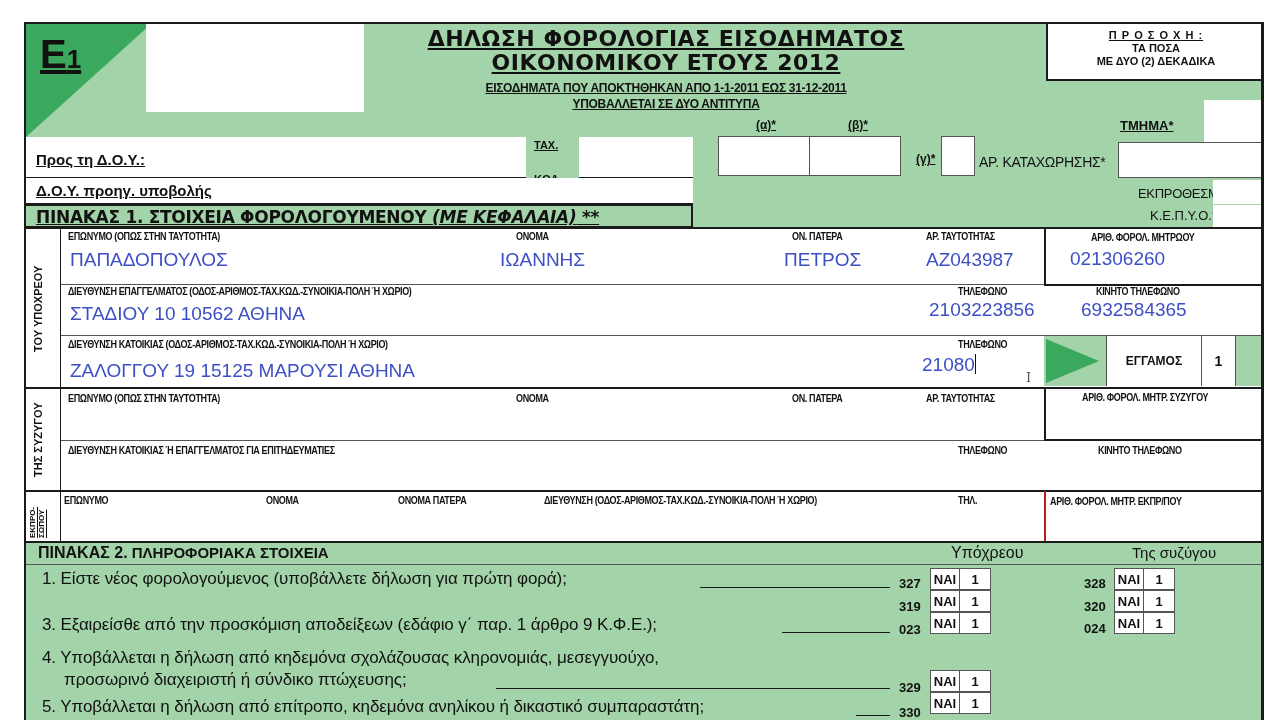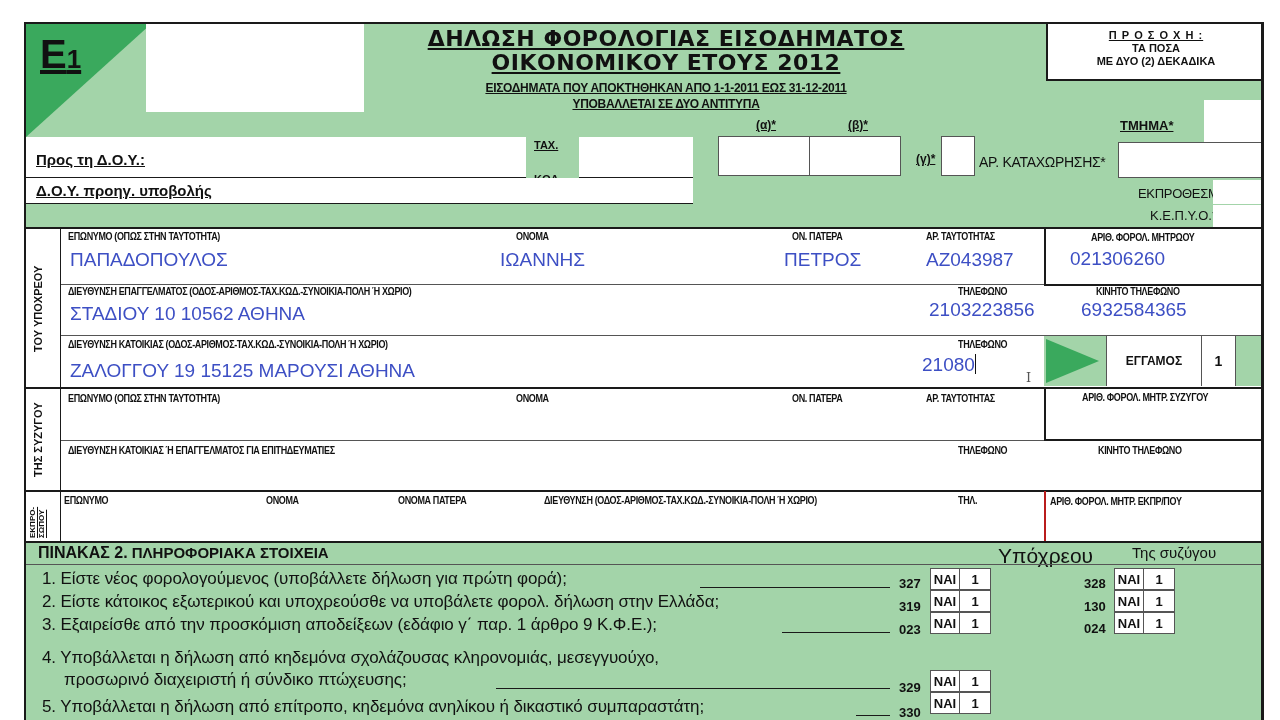--- a/index.html
+++ b/index.html
@@ -70,20 +70,23 @@
   <span class="abs" style="left:953px;top:130px;font-size:14px;letter-spacing:-0.3px;">ΑΡ. ΚΑΤΑΧΩΡΗΣΗΣ*</span>
   <div class="abs white" style="left:1092px;top:118px;width:146px;height:36px;border:1px solid #555;box-sizing:border-box;"></div>
 
   <span class="abs b" style="left:1094px;top:94px;font-size:13px;">ΤΜΗΜΑ*</span>
   <div class="abs white" style="left:1178px;top:76px;width:60px;height:42px;"></div>
   <span class="abs" style="left:1112px;top:162px;font-size:13px;letter-spacing:-0.3px;">ΕΚΠΡΟΘΕΣΜΗ*</span>
   <div class="abs white" style="left:1187px;top:156px;width:51px;height:24px;"></div>
   <span class="abs" style="left:1124px;top:184px;font-size:13px;">Κ.Ε.Π.Υ.Ο.*</span>
   <div class="abs white" style="left:1187px;top:181px;width:51px;height:22px;"></div>
 
+  <div class="abs" style="left:0;top:180px;width:667px;height:24px;border:2px solid #1a1a1a;border-left:none;box-sizing:border-box;">
+    <span class="abs b" style="left:10px;top:1px;font-size:17px;font-family:'DejaVu Sans',sans-serif;white-space:nowrap;letter-spacing:-0.3px;"><span>ΠΙΝΑΚΑΣ 1. ΣΤΟΙΧΕΙΑ ΦΟΡΟΛΟΓΟΥΜΕΝΟΥ </span><i>(ΜΕ ΚΕΦΑΛΑΙΑ)</i><span> **</span></span>
+  </div>
   <div class="abs line" style="left:0;top:203px;width:1240px;height:2px;"></div>
 
   <div class="abs white" style="left:0;top:205px;width:1240px;height:313px;"></div>
   <div class="abs line" style="left:34px;top:205px;width:1px;height:313px;"></div>
 
   <div class="vtext" style="left:6px;top:205px;width:22px;height:160px;">ΤΟΥ ΥΠΟΧΡΕΟΥ</div>
   <span class="abs lbl" style="left:42px;top:207px;">ΕΠΩΝΥΜΟ (ΟΠΩΣ ΣΤΗΝ ΤΑΥΤΟΤΗΤΑ)</span>
   <span class="abs val" style="left:44px;top:225px;">ΠΑΠΑΔΟΠΟΥΛΟΣ</span>
   <span class="abs lbl" style="left:490px;top:207px;">ΟΝΟΜΑ</span>
   <span class="abs val" style="left:474px;top:225px;">ΙΩΑΝΝΗΣ</span>
@@ -145,44 +148,43 @@
   <span class="abs lbl" style="left:372px;top:471px;">ΟΝΟΜΑ ΠΑΤΕΡΑ</span>
   <span class="abs lbl" style="left:518px;top:471px;">ΔΙΕΥΘΥΝΣΗ (ΟΔΟΣ-ΑΡΙΘΜΟΣ-ΤΑΧ.ΚΩΔ.-ΣΥΝΟΙΚΙΑ-ΠΟΛΗ Ή ΧΩΡΙΟ)</span>
   <span class="abs lbl" style="left:932px;top:471px;">ΤΗΛ.</span>
   <div class="abs" style="left:1018px;top:467px;width:222px;height:51px;border-left:2px solid #b91c1c;box-sizing:border-box;">
     <span class="abs lbl" style="left:4px;top:5px;">ΑΡΙΘ. ΦΟΡΟΛ. ΜΗΤΡ. ΕΚΠΡ/ΠΟΥ</span>
   </div>
 
   <div class="abs line" style="left:0;top:517px;width:1240px;height:2px;"></div>
 
   <span class="abs" style="left:12px;top:520px;font-size:16px;white-space:nowrap;"><b>ΠΙΝΑΚΑΣ 2.</b><span style="font-weight:bold;font-size:15px;"> ΠΛΗΡΟΦΟΡΙΑΚΑ ΣΤΟΙΧΕΙΑ</span></span>
-  <span class="abs" style="left:972px;top:520px;font-size:21px;">Υπόχρεου</span>
+  <span class="abs" style="left:925px;top:520px;font-size:16px;">Υπόχρεου</span>
   <span class="abs" style="left:1106px;top:520px;font-size:15px;">Της συζύγου</span>
   <div class="abs" style="left:0;top:540px;width:1240px;height:1px;background:#555;"></div>
 
   <span class="abs qtext" style="left:16px;top:545px;">1. Είστε νέος φορολογούμενος (υποβάλλετε δήλωση για πρώτη φορά);</span>
   <div class="abs uline" style="left:674px;top:562px;width:190px;"></div>
   <span class="abs code" style="left:873px;top:552px;">327</span>
   <div class="nai" style="left:904px;top:544px;">
       <span>ΝΑΙ</span>
       <span>1</span>
     </div>
   <span class="abs code" style="left:1058px;top:552px;">328</span>
   <div class="nai" style="left:1088px;top:544px;">
       <span>ΝΑΙ</span>
       <span>1</span>
     </div>
 
-  <span class="abs qtext" style="left:16px;top:568px;">2. Είστε κάτοικος εξωτερικού και υποχρεούσθε να υποβάλετε φορολ. δήλωση  στην Ελλάδα;</span>
   <span class="abs code" style="left:873px;top:575px;">319</span>
   <div class="nai" style="left:904px;top:566px;">
       <span>ΝΑΙ</span>
       <span>1</span>
     </div>
-  <span class="abs code" style="left:1058px;top:575px;">130</span>
+  <span class="abs code" style="left:1058px;top:575px;">320</span>
   <div class="nai" style="left:1088px;top:566px;">
       <span>ΝΑΙ</span>
       <span>1</span>
     </div>
 
   <span class="abs qtext" style="left:16px;top:591px;">3. Εξαιρείσθε από την προσκόμιση αποδείξεων (εδάφιο γ΄ παρ. 1 άρθρο 9 Κ.Φ.Ε.);</span>
   <div class="abs uline" style="left:756px;top:607px;width:108px;"></div>
   <span class="abs code" style="left:873px;top:598px;">023</span>
   <div class="nai" style="left:904px;top:588px;">
       <span>ΝΑΙ</span>

